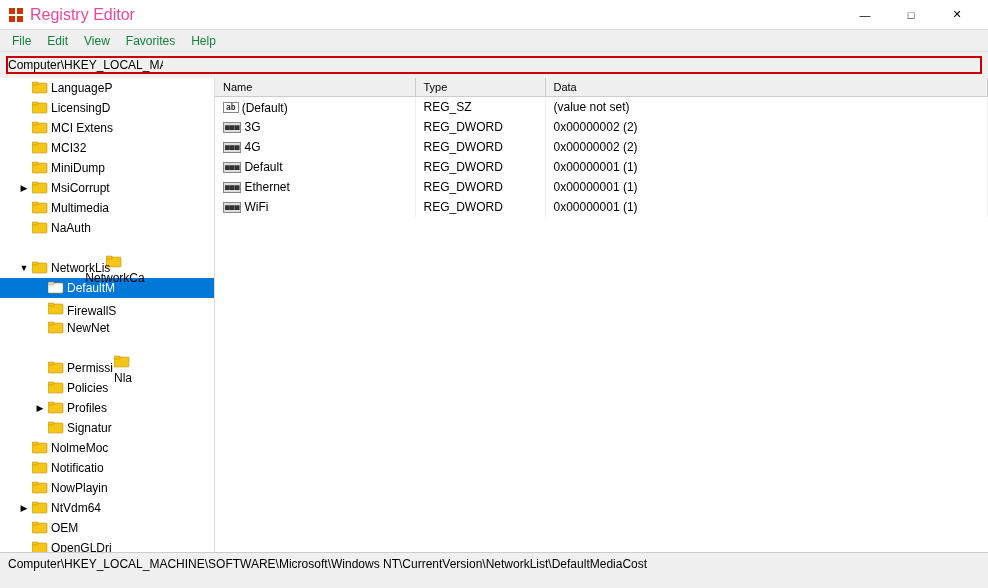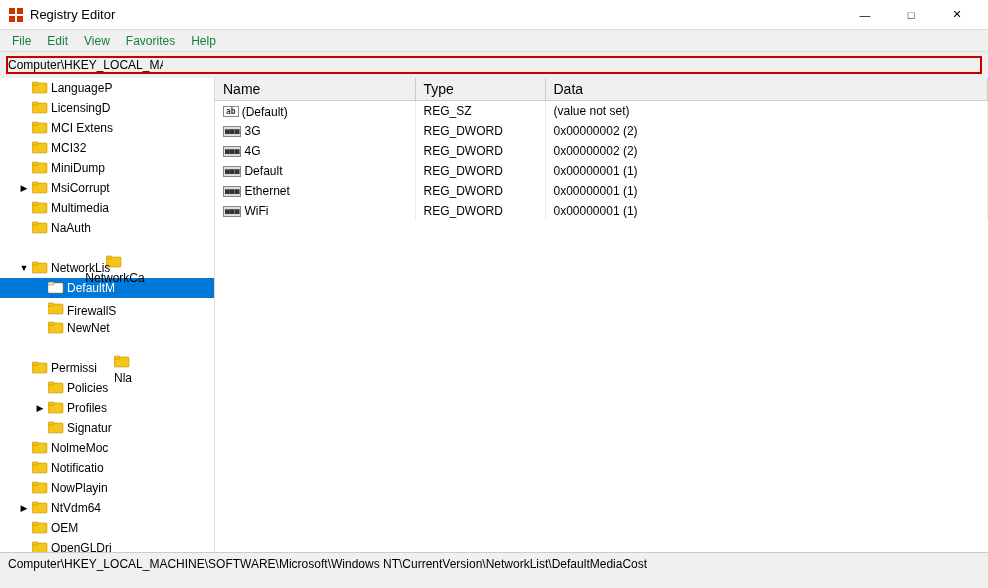--- a/index.html
+++ b/index.html
@@ -22,22 +22,22 @@
       border-bottom: 1px solid #ddd;
       user-select: none;
     }
     .title-bar-icon {
       width: 16px;
       height: 16px;
       margin-right: 6px;
     }
     .title-bar-title {
       flex: 1;
-      font-size: 13px;
-      color: #000000;
+      font-size: 16px;
+      color: #ec4899;
     }
     .title-bar-buttons {
       display: flex;
       gap: 0;
     }
     .title-bar-btn {
       width: 46px;
       height: 30px;
       display: flex;
       align-items: center;
@@ -124,21 +124,21 @@
       width: 100%;
       border-collapse: collapse;
     }
     .detail-table th {
       background: #f0f0f0;
       border-bottom: 1px solid #ccc;
       border-right: 1px solid #ccc;
       padding: 3px 8px;
       text-align: left;
       font-weight: normal;
-      font-size: 14px;
+      font-size: 11px;
       position: sticky;
       top: 0;
     }
     .detail-table td {
       padding: 2px 8px;
       border-right: 1px solid #eee;
       font-size: 12px;
       height: 20px;
     }
 
@@ -299,21 +299,21 @@
         <span>NewNet</span>
       </div>
       <div class="tree-item" style="padding-left: 32px; flex-direction: column;">
         <span class="expand-btn"></span>
         <span style="margin-right: 3px;"><svg viewBox="0 0 16 14" width="16" height="14" xmlns="http://www.w3.org/2000/svg">
     <rect x="0" y="3" width="15" height="10" rx="1" fill="#f5c518" stroke="#b8860b" stroke-width="0.5"></rect>
     <rect x="0" y="2" width="6" height="3" rx="1" fill="#f5c518" stroke="#b8860b" stroke-width="0.5"></rect>
   </svg></span>
         <span>Nla</span>
       </div>
-      <div class="tree-item" style="padding-left: 16px;">
+      <div class="tree-item" style="padding-left: 32px;">
         <span class="expand-btn"></span>
         <span style="margin-right: 3px;"><svg viewBox="0 0 16 14" width="16" height="14" xmlns="http://www.w3.org/2000/svg">
     <rect x="0" y="3" width="15" height="10" rx="1" fill="#f5c518" stroke="#b8860b" stroke-width="0.5"></rect>
     <rect x="0" y="2" width="6" height="3" rx="1" fill="#f5c518" stroke="#b8860b" stroke-width="0.5"></rect>
   </svg></span>
         <span>Permissi</span>
       </div>
       <div class="tree-item" style="padding-left: 32px;">
         <span class="expand-btn"></span>
         <span style="margin-right: 3px;"><svg viewBox="0 0 16 14" width="16" height="14" xmlns="http://www.w3.org/2000/svg">

